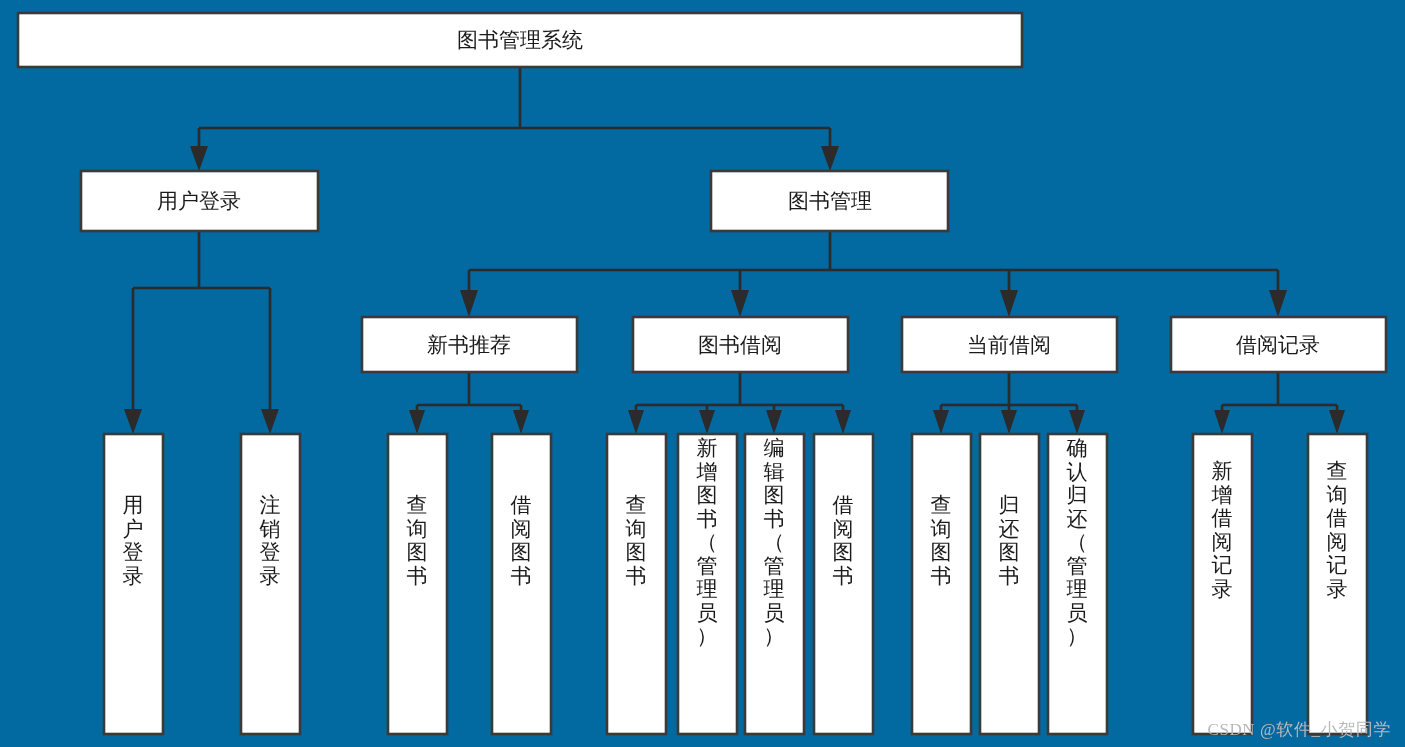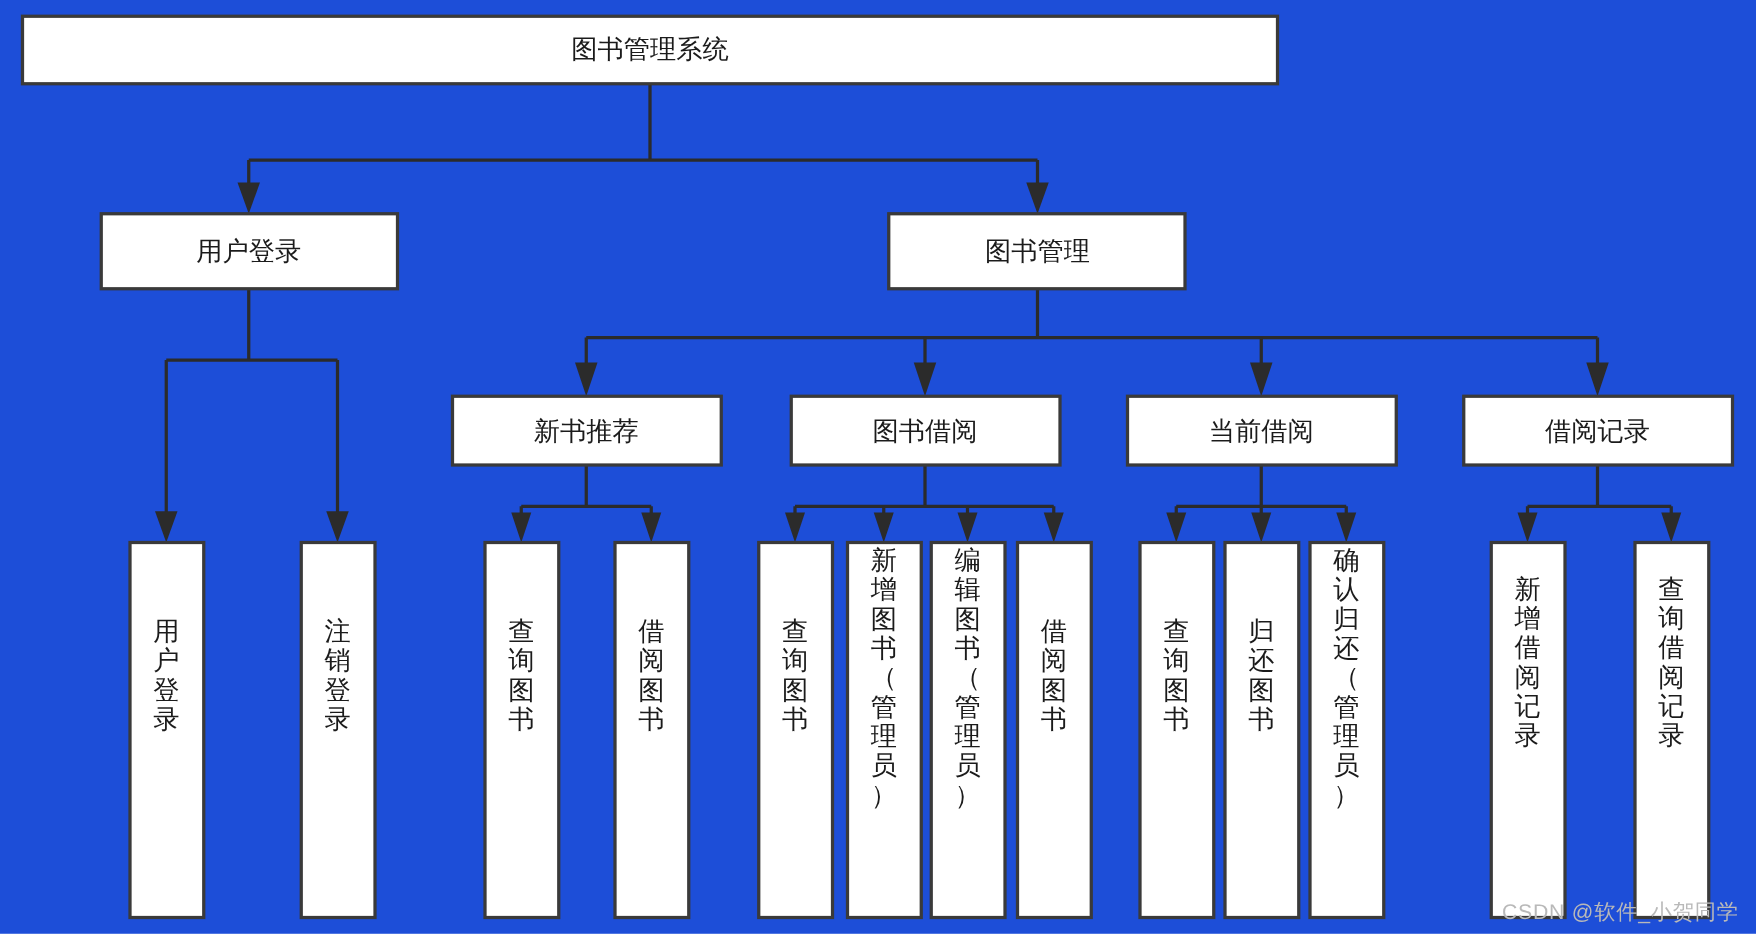--- a/index.html
+++ b/index.html
@@ -12,21 +12,21 @@
     width: 1405px;
     height: 747px;
     font-family: "DejaVu Sans", "Liberation Sans", sans-serif;
     overflow: hidden;
     position: relative;
   }
   #diagram-root {
     position: relative;
     width: 1405px;
     height: 747px;
-    background: #1d4ed8;
+    background: #0369a1;
   }
   svg#diagram-svg {
     position: absolute;
     top: 0;
     left: 0;
     width: 1405px;
     height: 747px;
     display: block;
   }
   .node-box {
@@ -54,21 +54,21 @@
   .node-label-v {
     font-family: "DejaVu Sans", "Liberation Sans", sans-serif;
     font-size: 21px;
     fill: #1b1b1b;
     text-anchor: middle;
   }
   .watermark {
     position: absolute;
     right: 14px;
     bottom: 6px;
-    font-family: Liberation Sans, sans-serif;
+    font-family: Liberation Serif, serif;
     font-size: 17px;
     color: #b9b9b9;
     letter-spacing: 0.6px;
     white-space: nowrap;
     pointer-events: none;
     user-select: none;
   }
 </style>
 </head>
 <body>

